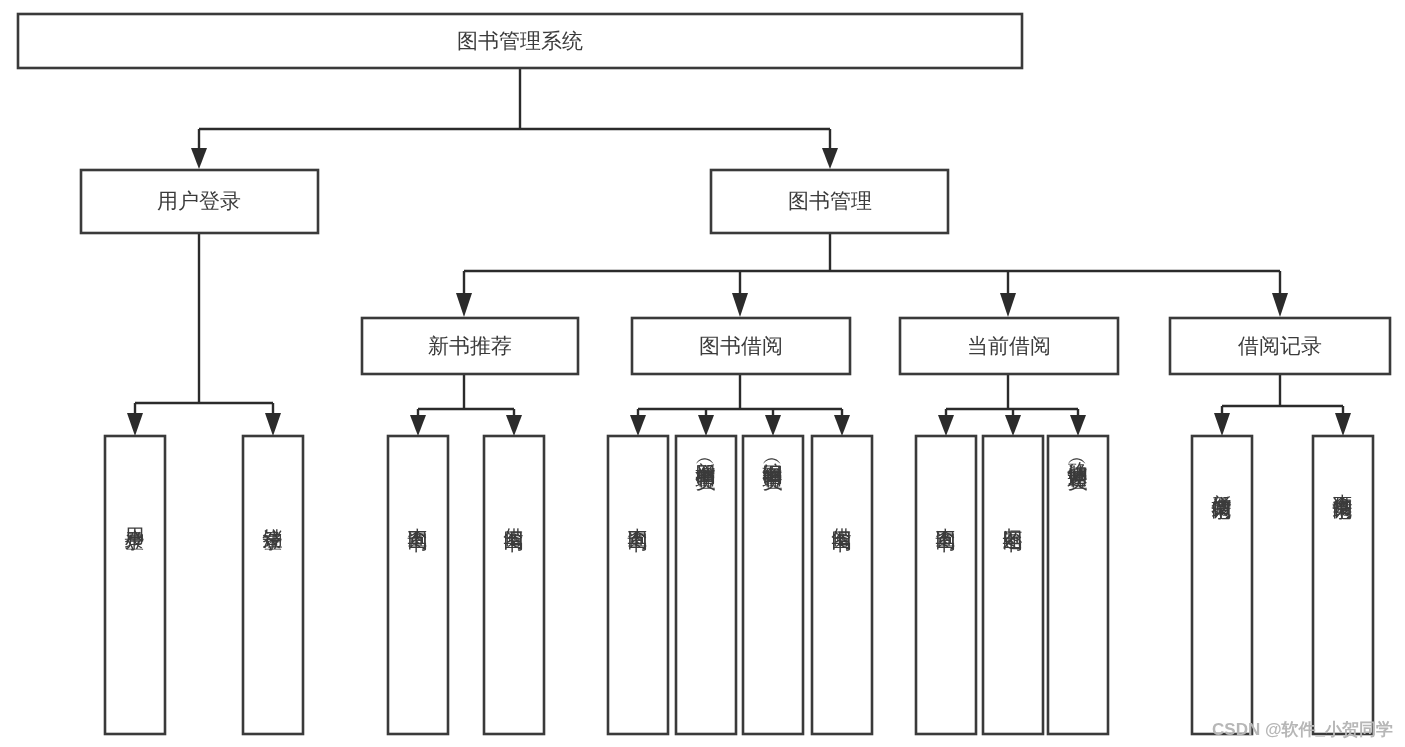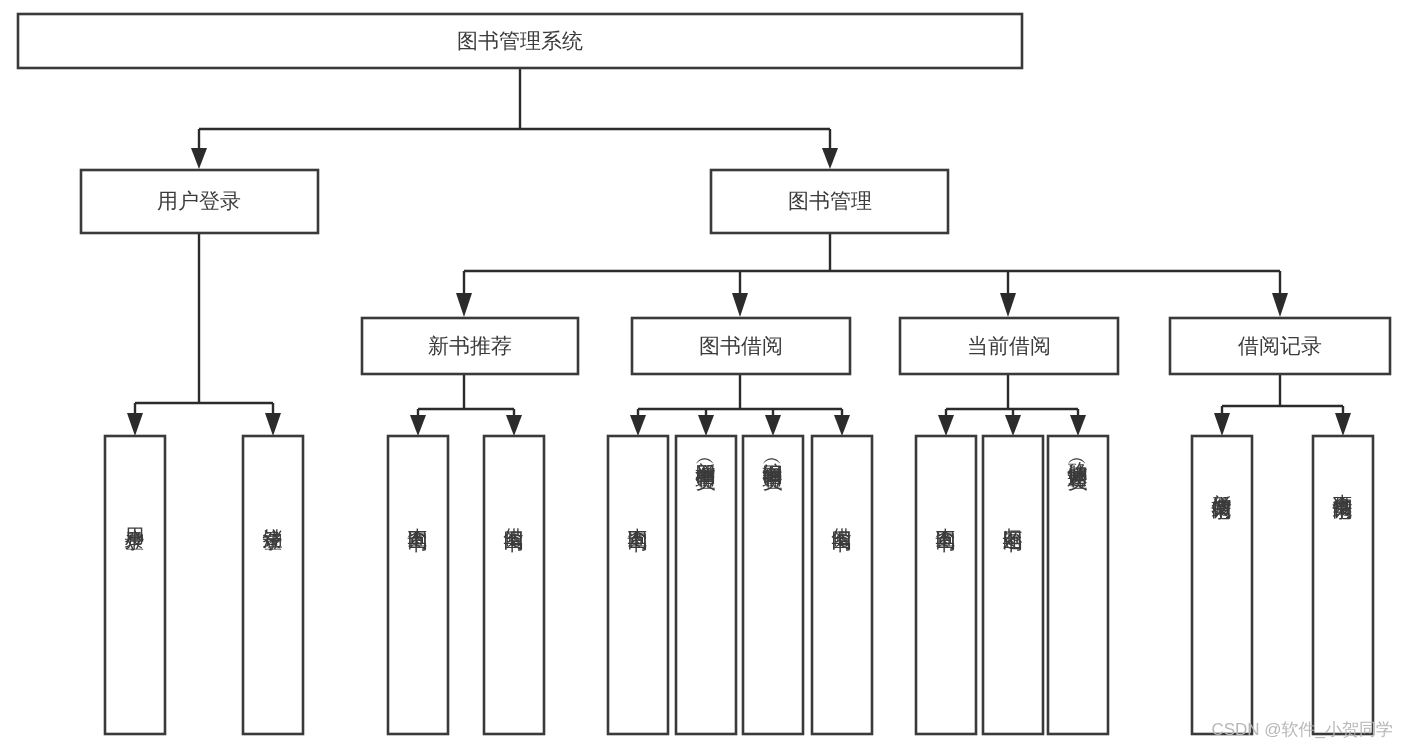--- a/index.html
+++ b/index.html
@@ -60,20 +60,21 @@
   }
   .watermark-text {
     position: absolute;
     right: 12px;
     bottom: 6px;
     font-family: "Liberation Sans", "DejaVu Sans", sans-serif;
     font-size: 17px;
     color: #b7b7b7;
     white-space: nowrap;
     user-select: none;
+    font-weight: bold;
   }
 </style>
 </head>
 <body>
 
 <div id="diagram-root">
 
   <svg class="flowchart" viewBox="0 0 1405 747" xmlns="http://www.w3.org/2000/svg">
 
     <g>

